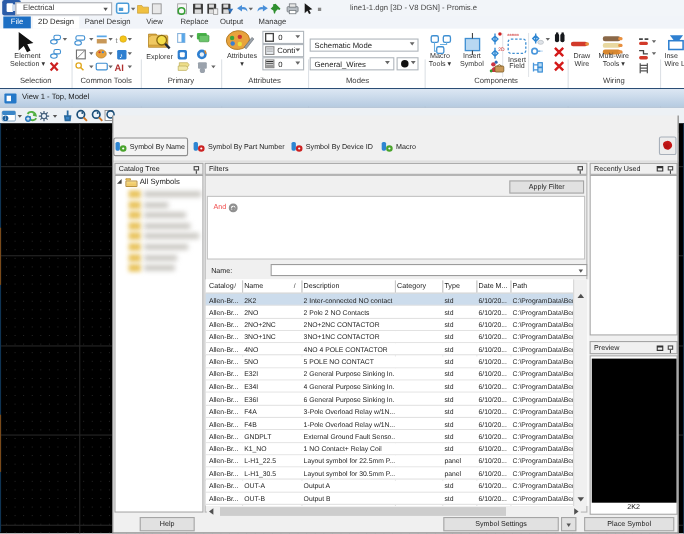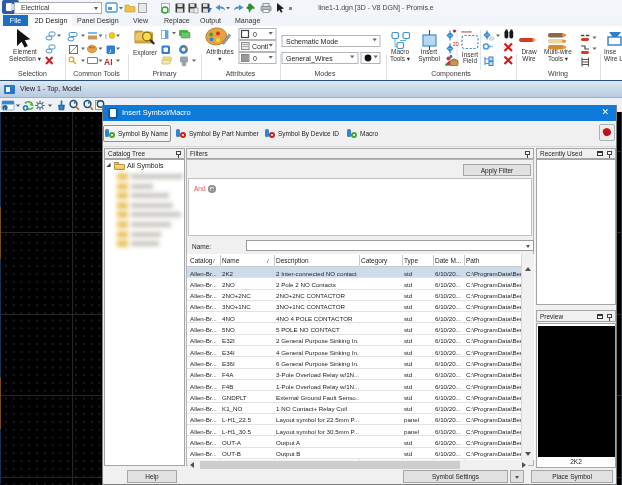--- a/index.html
+++ b/index.html
@@ -320,26 +320,20 @@
   <div class="abs" style="left:72px;top:0;width:1px;height:373px;background:#272727;"></div>
   <div class="abs" style="left:0;top:0;width:1px;height:372px;background:#0f3454;"></div>
   <div class="abs" style="left:621px;top:0;width:1px;height:373px;background:#16344f;"></div>
   <div class="abs" style="left:0;top:95px;width:1px;height:52px;background:#7a4a1a;"></div>
   <div class="abs" style="left:0;top:265px;width:1px;height:52px;background:#7a4a1a;"></div>
 </div>
 
 <div id="dlg" class="abs" style="left:102px;top:105px;width:515px;height:380px;background:#f0f0f0;">
   <div class="abs" style="left:0;top:0;width:515px;height:380px;border:1px solid #7c7c7c;border-top:none;box-sizing:border-box;z-index:50;pointer-events:none;"></div>
 
-  <div class="abs" style="left:0;top:0;width:515px;height:16px;background:#0d79d8;">
-    <div class="abs" style="left:6px;top:3px;width:10px;height:11px;background:#0b5ca6;border-radius:2px;"></div>
-    <div class="abs" style="left:8px;top:4px;width:6px;height:8px;background:#fff;border-radius:1px;"></div>
-    <div class="abs" style="left:20px;top:3px;font-size:7.5px;color:#fff;">Insert Symbol/Macro</div>
-    <div class="abs" style="right:8px;top:2px;font-size:9px;color:#fff;">✕</div>
-  </div>
 
   <div class="abs" style="left:0;top:16px;width:515px;height:26px;background:#f0f0f0;border-bottom:1px solid #d8d8d8;"></div>
   <div class="abs" style="left:1px;top:20px;width:68px;height:17px;background:#f4f4f4;border:1px solid #8f8f8f;border-radius:2px;"></div>
   <div id="tbicons">
       <div class="abs" style="left:3px;top:24px;width:4px;height:8px;background:#2e86d2;border-radius:1.5px;"></div>
       <div class="abs" style="left:6.5px;top:27px;width:6px;height:6px;background:#fff;border-radius:50%;border:2px solid #4aa32c;"></div>
       <div class="abs" style="left:74px;top:24px;width:4px;height:8px;background:#2e86d2;border-radius:1.5px;"></div>
       <div class="abs" style="left:77.5px;top:27px;width:6px;height:6px;background:#fff;border-radius:50%;border:2px solid #cc2222;"></div>
       <div class="abs" style="left:163px;top:24px;width:4px;height:8px;background:#2e86d2;border-radius:1.5px;"></div>
       <div class="abs" style="left:166.5px;top:27px;width:6px;height:6px;background:#fff;border-radius:50%;border:2px solid #cc2222;"></div>

